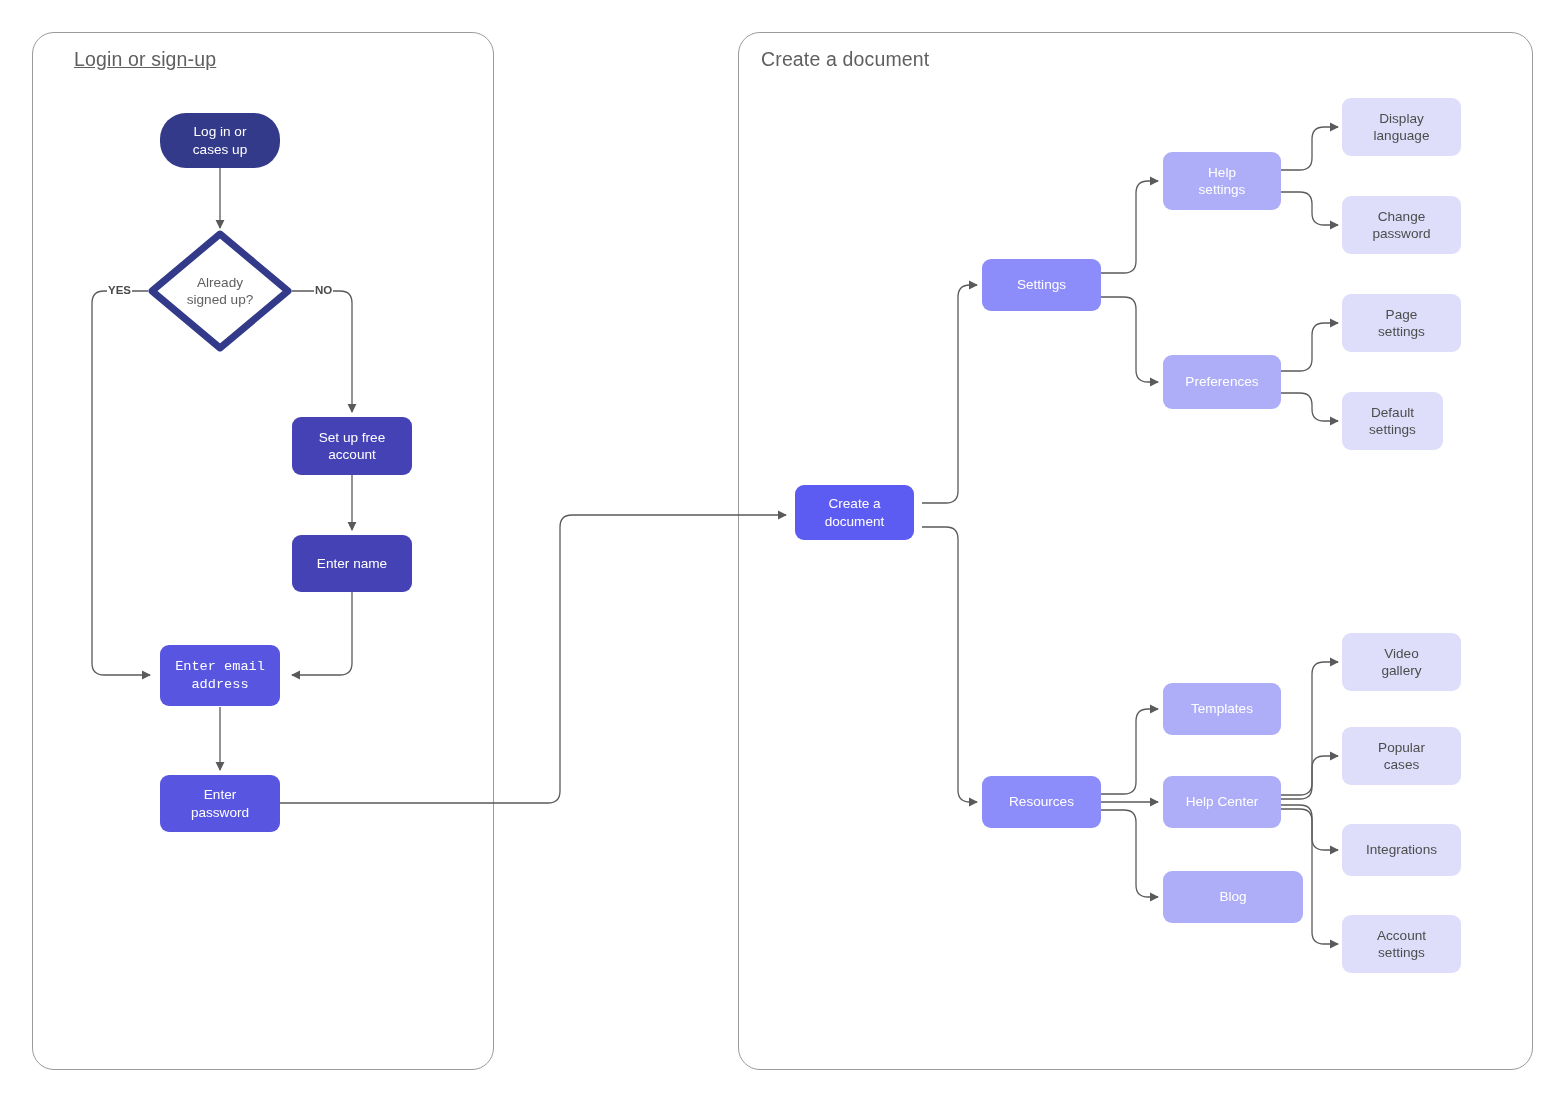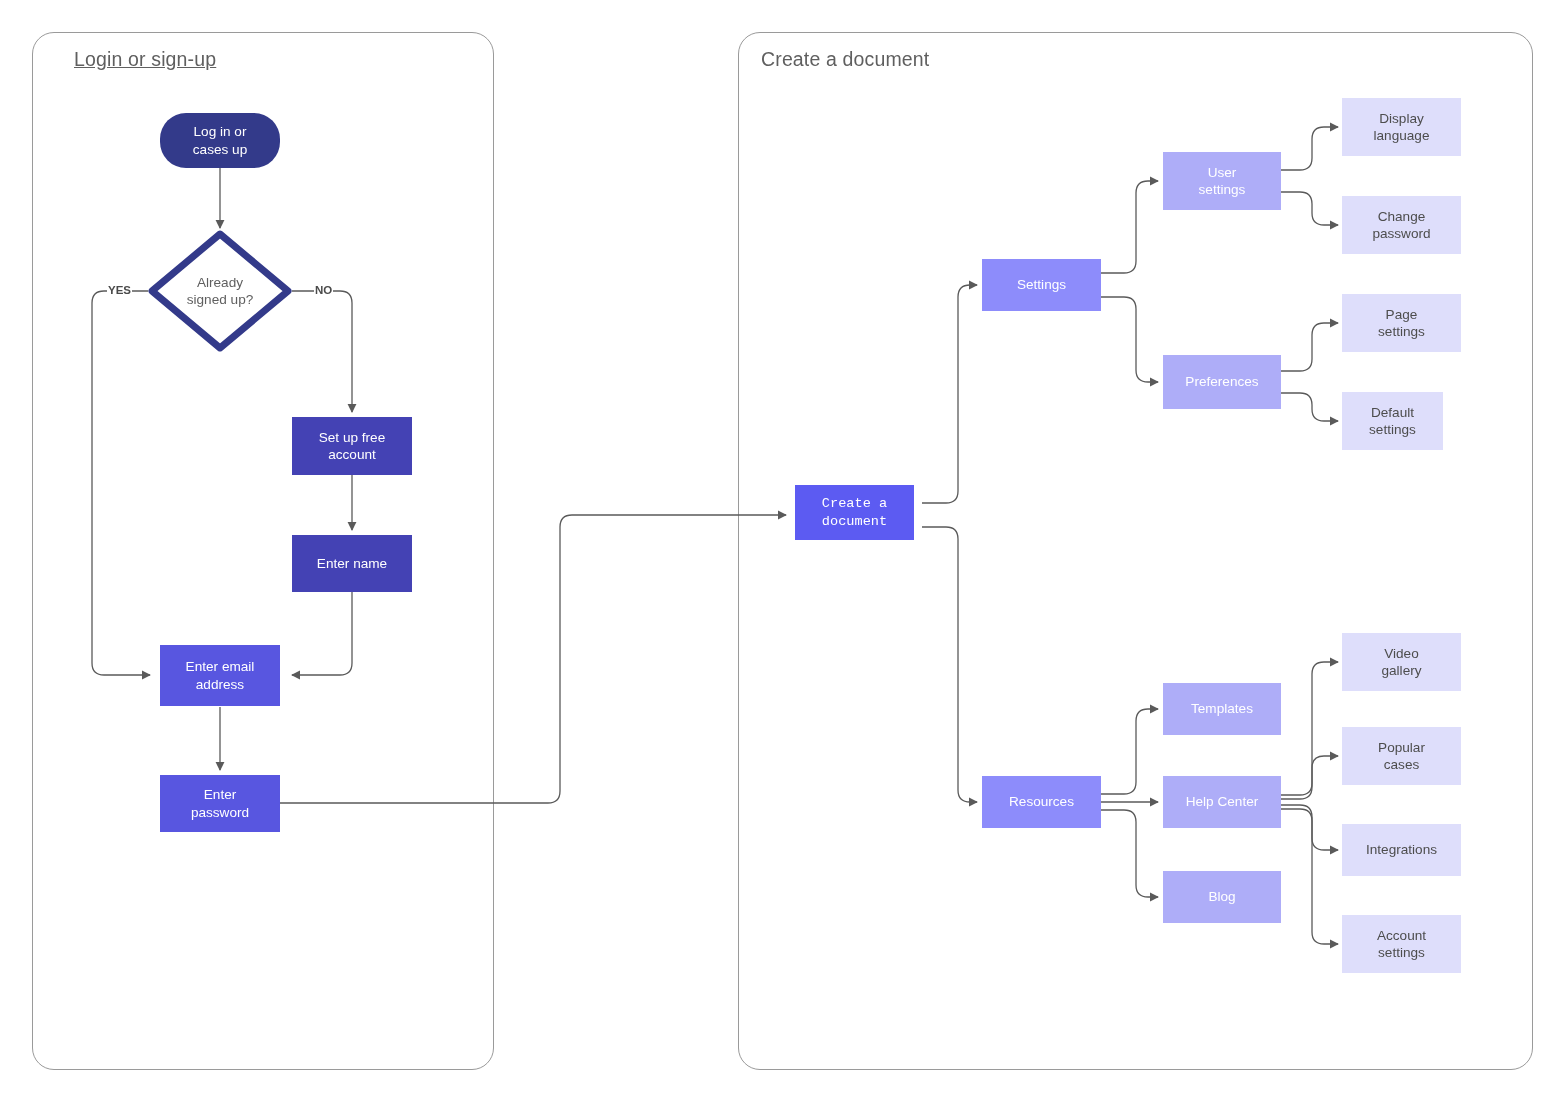--- a/index.html
+++ b/index.html
@@ -40,21 +40,21 @@
     letter-spacing: 0.15px;
     white-space: nowrap;
   }
   .node {
     position: absolute;
     box-sizing: border-box;
     display: flex;
     align-items: center;
     justify-content: center;
     text-align: center;
-    border-radius: 0;
+    border-radius: 9px;
     font-size: 13.6px;
     line-height: 1.28;
     padding: 2px 6px;
     white-space: pre-line;
   }
   .node.level-start {
     background: #333a8a;
     color: #ffffff;
     border-radius: 26px;
   }
@@ -62,21 +62,20 @@
     background: #4442b4;
     color: #ffffff;
   }
   .node.level-mid {
     background: #5856e0;
     color: #ffffff;
   }
   .node.level-hub {
     background: #5c5bf2;
     color: #ffffff;
-    font-family: Liberation Mono, monospace;
   }
   .node.level-sub {
     background: #8d8cfb;
     color: #ffffff;
   }
   .node.level-leaf2 {
     background: #aeadf8;
     color: #ffffff;
   }
   .node.level-leaf3 {
@@ -194,43 +193,43 @@
     </svg>
     <div class="diamond-label">Already
 signed up?</div>
   </div>
 
   <div class="node level-dark" style="left:292px; top:417px; width:120px; height:58px;">Set up free
 account</div>
 
   <div class="node level-dark" style="left:292px; top:535px; width:120px; height:57px;">Enter name</div>
 
-  <div class="node level-mid" style="left:160px; top:645px; width:120px; height:61px;">Enter email
+  <div class="node level-mid" style="left:160px; top:645px; width:120px; height:61px;font-family:Liberation Mono, monospace;">Enter email
 address</div>
 
   <div class="node level-mid" style="left:160px; top:775px; width:120px; height:57px;">Enter
 password</div>
 
   <div class="node level-hub" style="left:795px; top:485px; width:119px; height:55px;">Create a
 document</div>
 
   <div class="node level-sub" style="left:982px; top:259px; width:119px; height:52px;">Settings</div>
 
   <div class="node level-sub" style="left:982px; top:776px; width:119px; height:52px;">Resources</div>
 
-  <div class="node level-leaf2" style="left:1163px; top:152px; width:118px; height:58px;">User
+  <div class="node level-leaf2" style="left:1163px; top:152px; width:118px; height:58px;">Help
 settings</div>
 
   <div class="node level-leaf2" style="left:1163px; top:355px; width:118px; height:54px;">Preferences</div>
 
   <div class="node level-leaf2" style="left:1163px; top:683px; width:118px; height:52px;">Templates</div>
 
   <div class="node level-leaf2" style="left:1163px; top:776px; width:118px; height:52px;">Help Center</div>
 
-  <div class="node level-leaf2" style="left:1163px; top:871px; width:118px; height:52px;">Blog</div>
+  <div class="node level-leaf2" style="left:1163px; top:871px; width:140px; height:52px;">Blog</div>
 
   <div class="node level-leaf3" style="left:1342px; top:98px; width:119px; height:58px;">Display
 language</div>
 
   <div class="node level-leaf3" style="left:1342px; top:196px; width:119px; height:58px;">Change
 password</div>
 
   <div class="node level-leaf3" style="left:1342px; top:294px; width:119px; height:58px;">Page
 settings</div>
 

